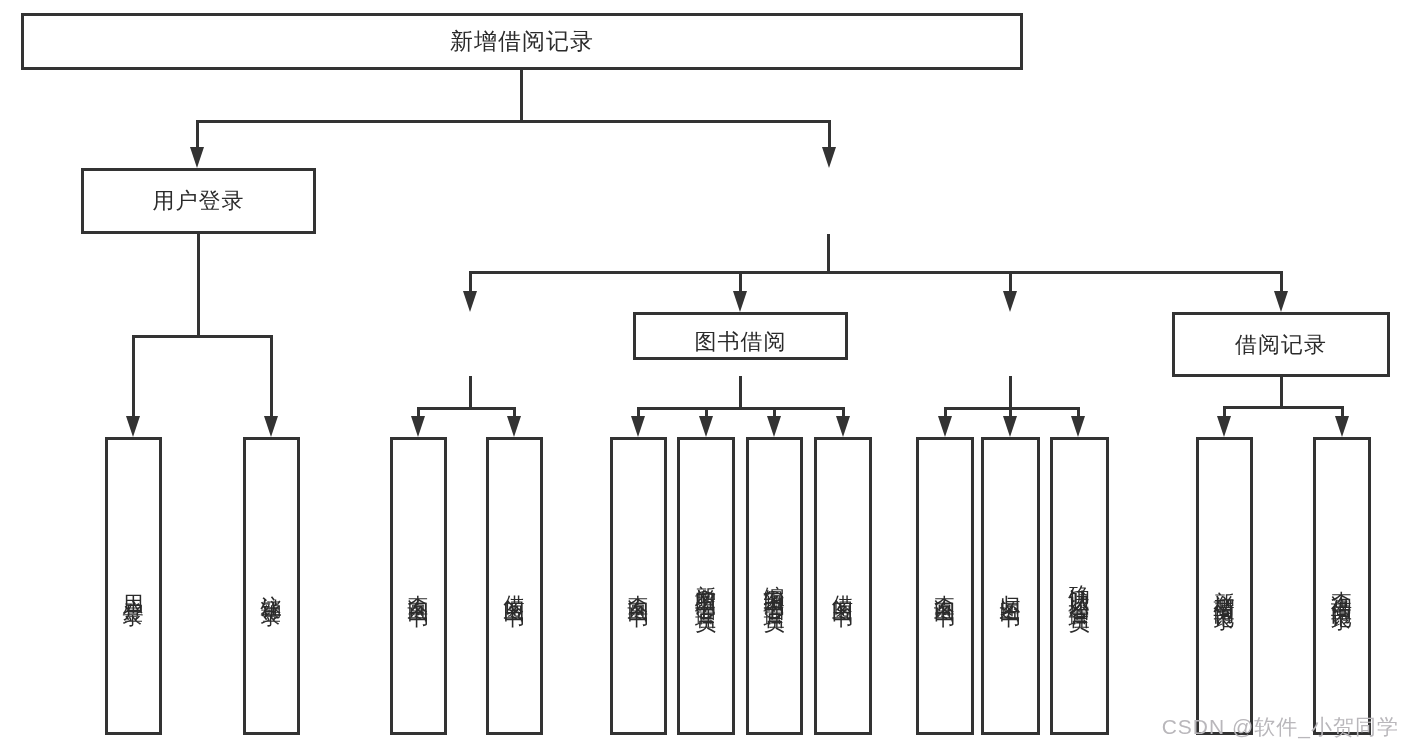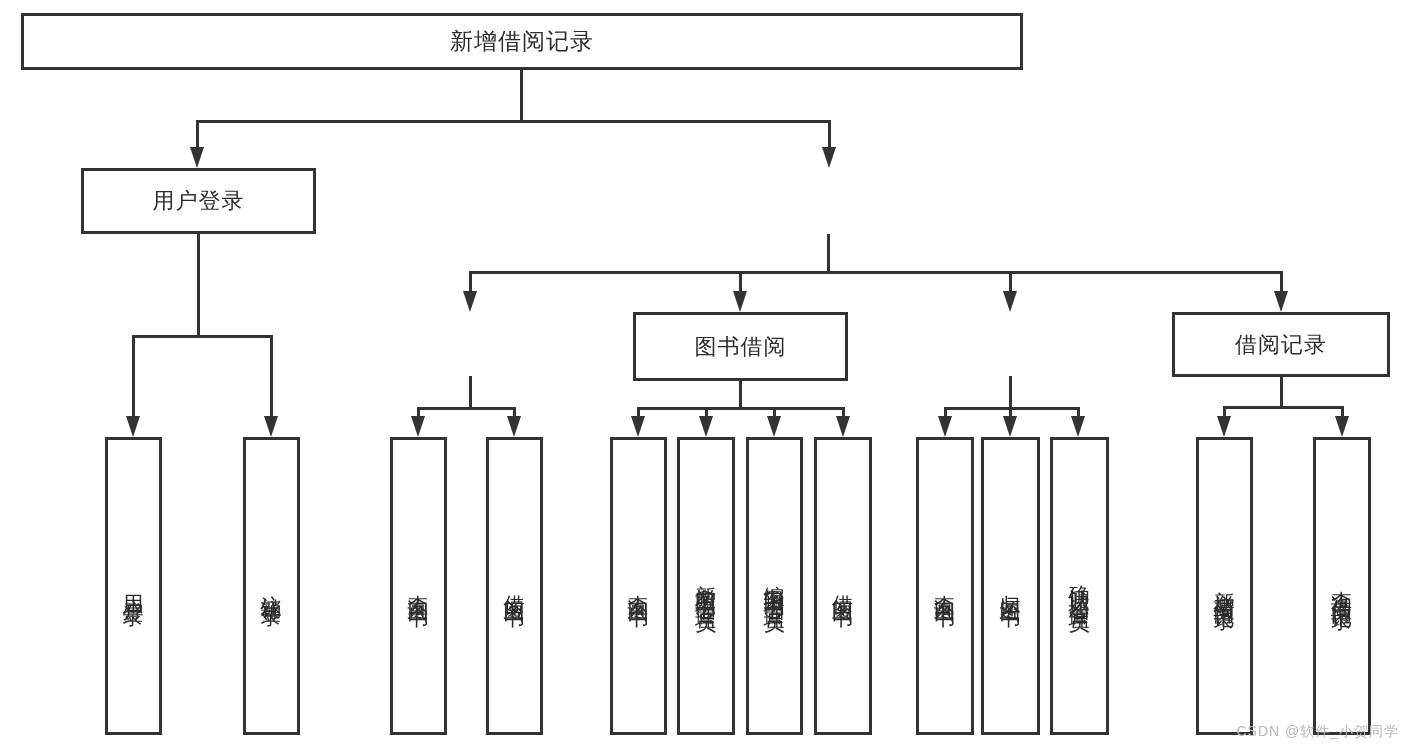--- a/index.html
+++ b/index.html
@@ -21,39 +21,39 @@
     font-size:21px;line-height:1;letter-spacing:4px;color:#2b2b2b;white-space:nowrap;
   }
   .vline{position:absolute;width:3px;background:#333333;z-index:1;}
   .hline{position:absolute;height:3px;background:#333333;z-index:1;}
   .ahead{
     position:absolute;width:0;height:0;z-index:1;
     border-left:7px solid transparent;border-right:7px solid transparent;border-top:21px solid #333333;
   }
   .watermark{
     position:absolute;right:6px;bottom:6px;z-index:5;
-    font-size:14px;color:#b9b7bb;letter-spacing:1px;
+    font-size:21px;color:#b9b7bb;letter-spacing:1px;
   }
 </style>
 </head>
 <body>
 
 <div id="stage">
 
   <div class="box" style="left:21px;top:13px;width:1002px;height:57px;font-size:23px;">
     <span>新增借阅记录</span>
   </div>
 
   <div class="box" style="left:81px;top:168px;width:235px;height:66px;">
     <span>用户登录</span>
   </div>
 
 
 
-  <div class="box" style="left:633px;top:312px;width:215px;height:69px;">
+  <div class="box" style="left:633px;top:312px;width:215px;height:48px;align-items:flex-end;">
     <span>图书借阅</span>
   </div>
 
 
   <div class="box" style="left:1172px;top:312px;width:218px;height:65px;">
     <span>借阅记录</span>
   </div>
 
   <div class="vbox" style="left:105px;width:57px;">
     <span class="vtext">用户登录</span>

